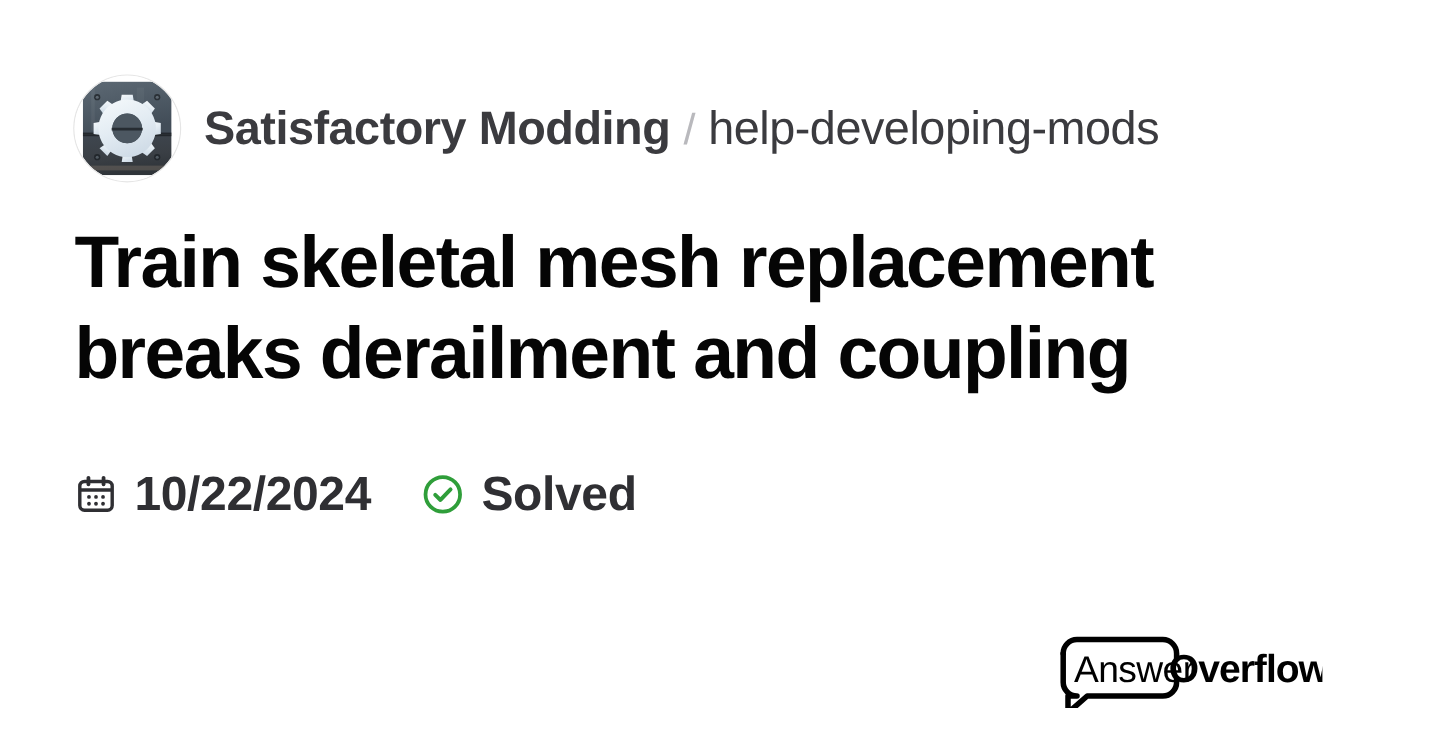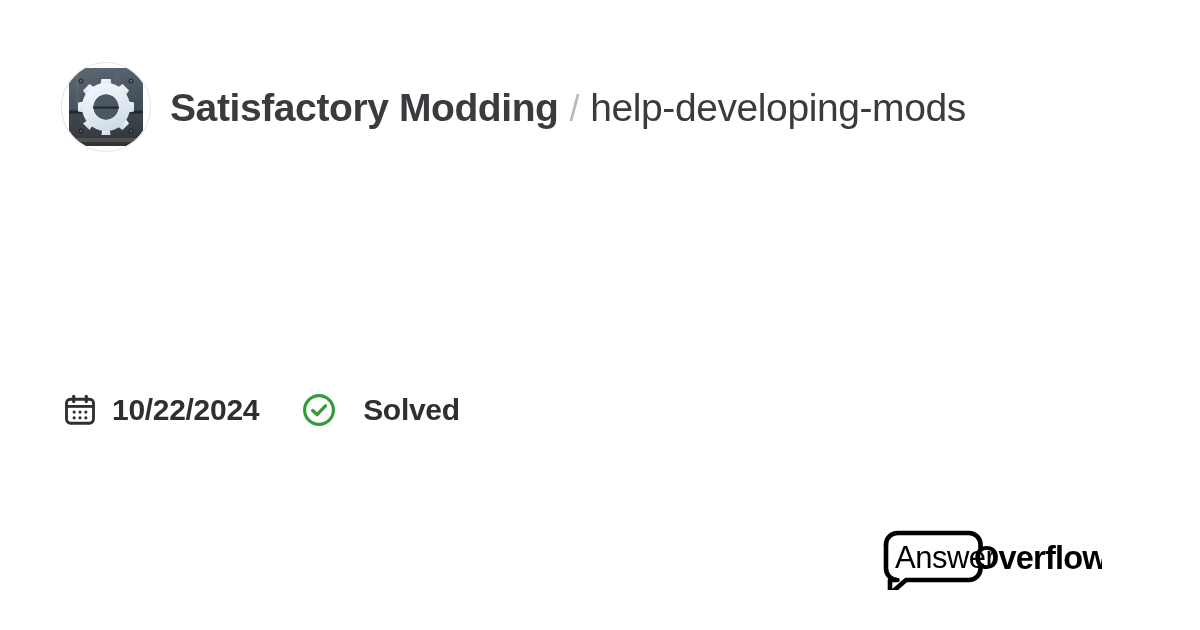--- a/index.html
+++ b/index.html
@@ -85,27 +85,27 @@
     display: flex;
     align-items: center;
     gap: 42px;
   }
   .meta-item {
     display: flex;
     align-items: center;
     gap: 14px;
   }
   .meta-item .meta-label {
-    font-size: 30px;
+    font-size: 40px;
     font-weight: 600;
     color: #2f2f33;
     letter-spacing: -0.3px;
     line-height: 1;
   }
-  .meta-item.solved .meta-label { color: #2f2f33; margin-left: 12px; }
+  .meta-item.solved .meta-label { color: #2f2f33; }
   .icon-box { display: flex; align-items: center; justify-content: center; }
 
   
   .ao-logo {
     position: absolute;
     left: 872px;
     top: 520px;
     width: 230px;
     height: 70px;
   }
@@ -187,20 +187,21 @@
       </svg>
     </div>
 
     <div class="breadcrumb">
       <span class="server-name">Satisfactory Modding</span>
       <span class="separator">/</span>
       <span class="channel-name">help-developing-mods</span>
     </div>
   </div>
 
+  <h1 class="thread-title">Train skeletal mesh replacement breaks derailment and coupling</h1>
 
   <div class="meta-row">
 
     <div class="meta-item date">
       <span class="icon-box">
         <svg width="36" height="36" viewBox="0 0 24 24" fill="none" xmlns="http://www.w3.org/2000/svg">
           <rect x="3" y="4.8" width="18" height="16" rx="2.6" stroke="#2f2f33" stroke-width="1.9"></rect>
           <path d="M3.6 9.6 H20.4" stroke="#2f2f33" stroke-width="1.9"></path>
           <path d="M7.8 2.8 V6.4" stroke="#2f2f33" stroke-width="2.1" stroke-linecap="round"></path>
           <path d="M16.2 2.8 V6.4" stroke="#2f2f33" stroke-width="2.1" stroke-linecap="round"></path>

